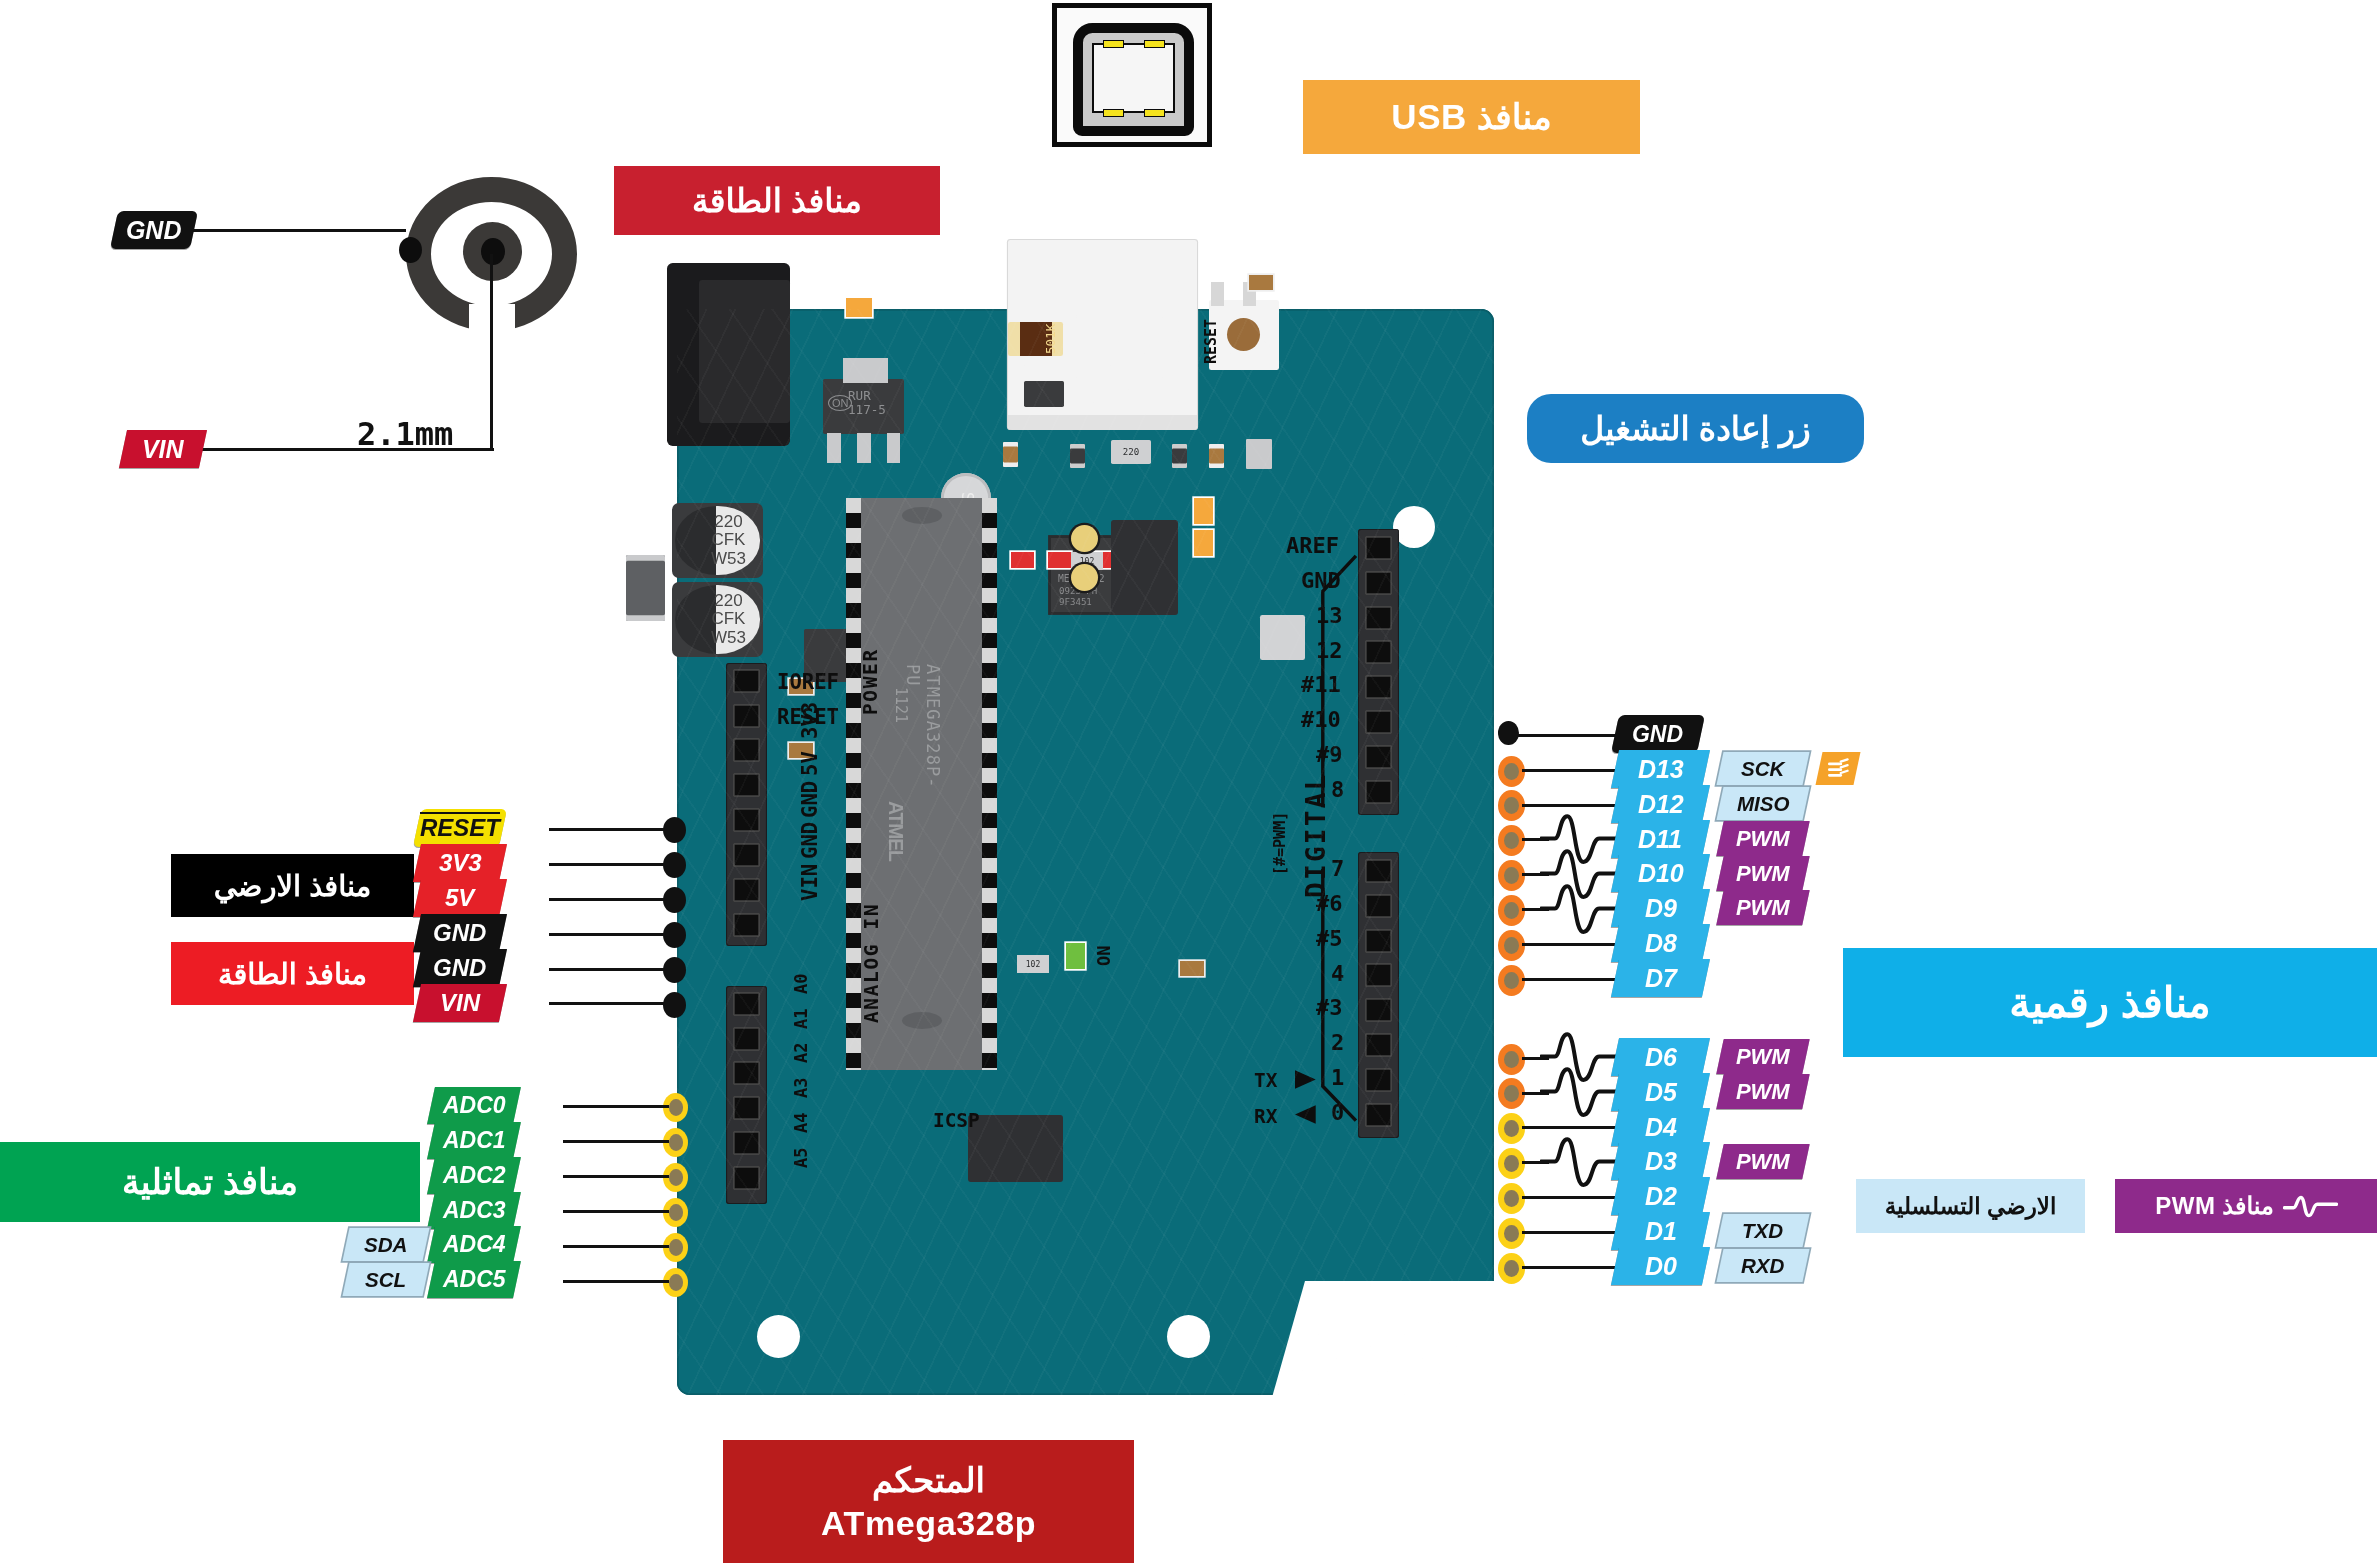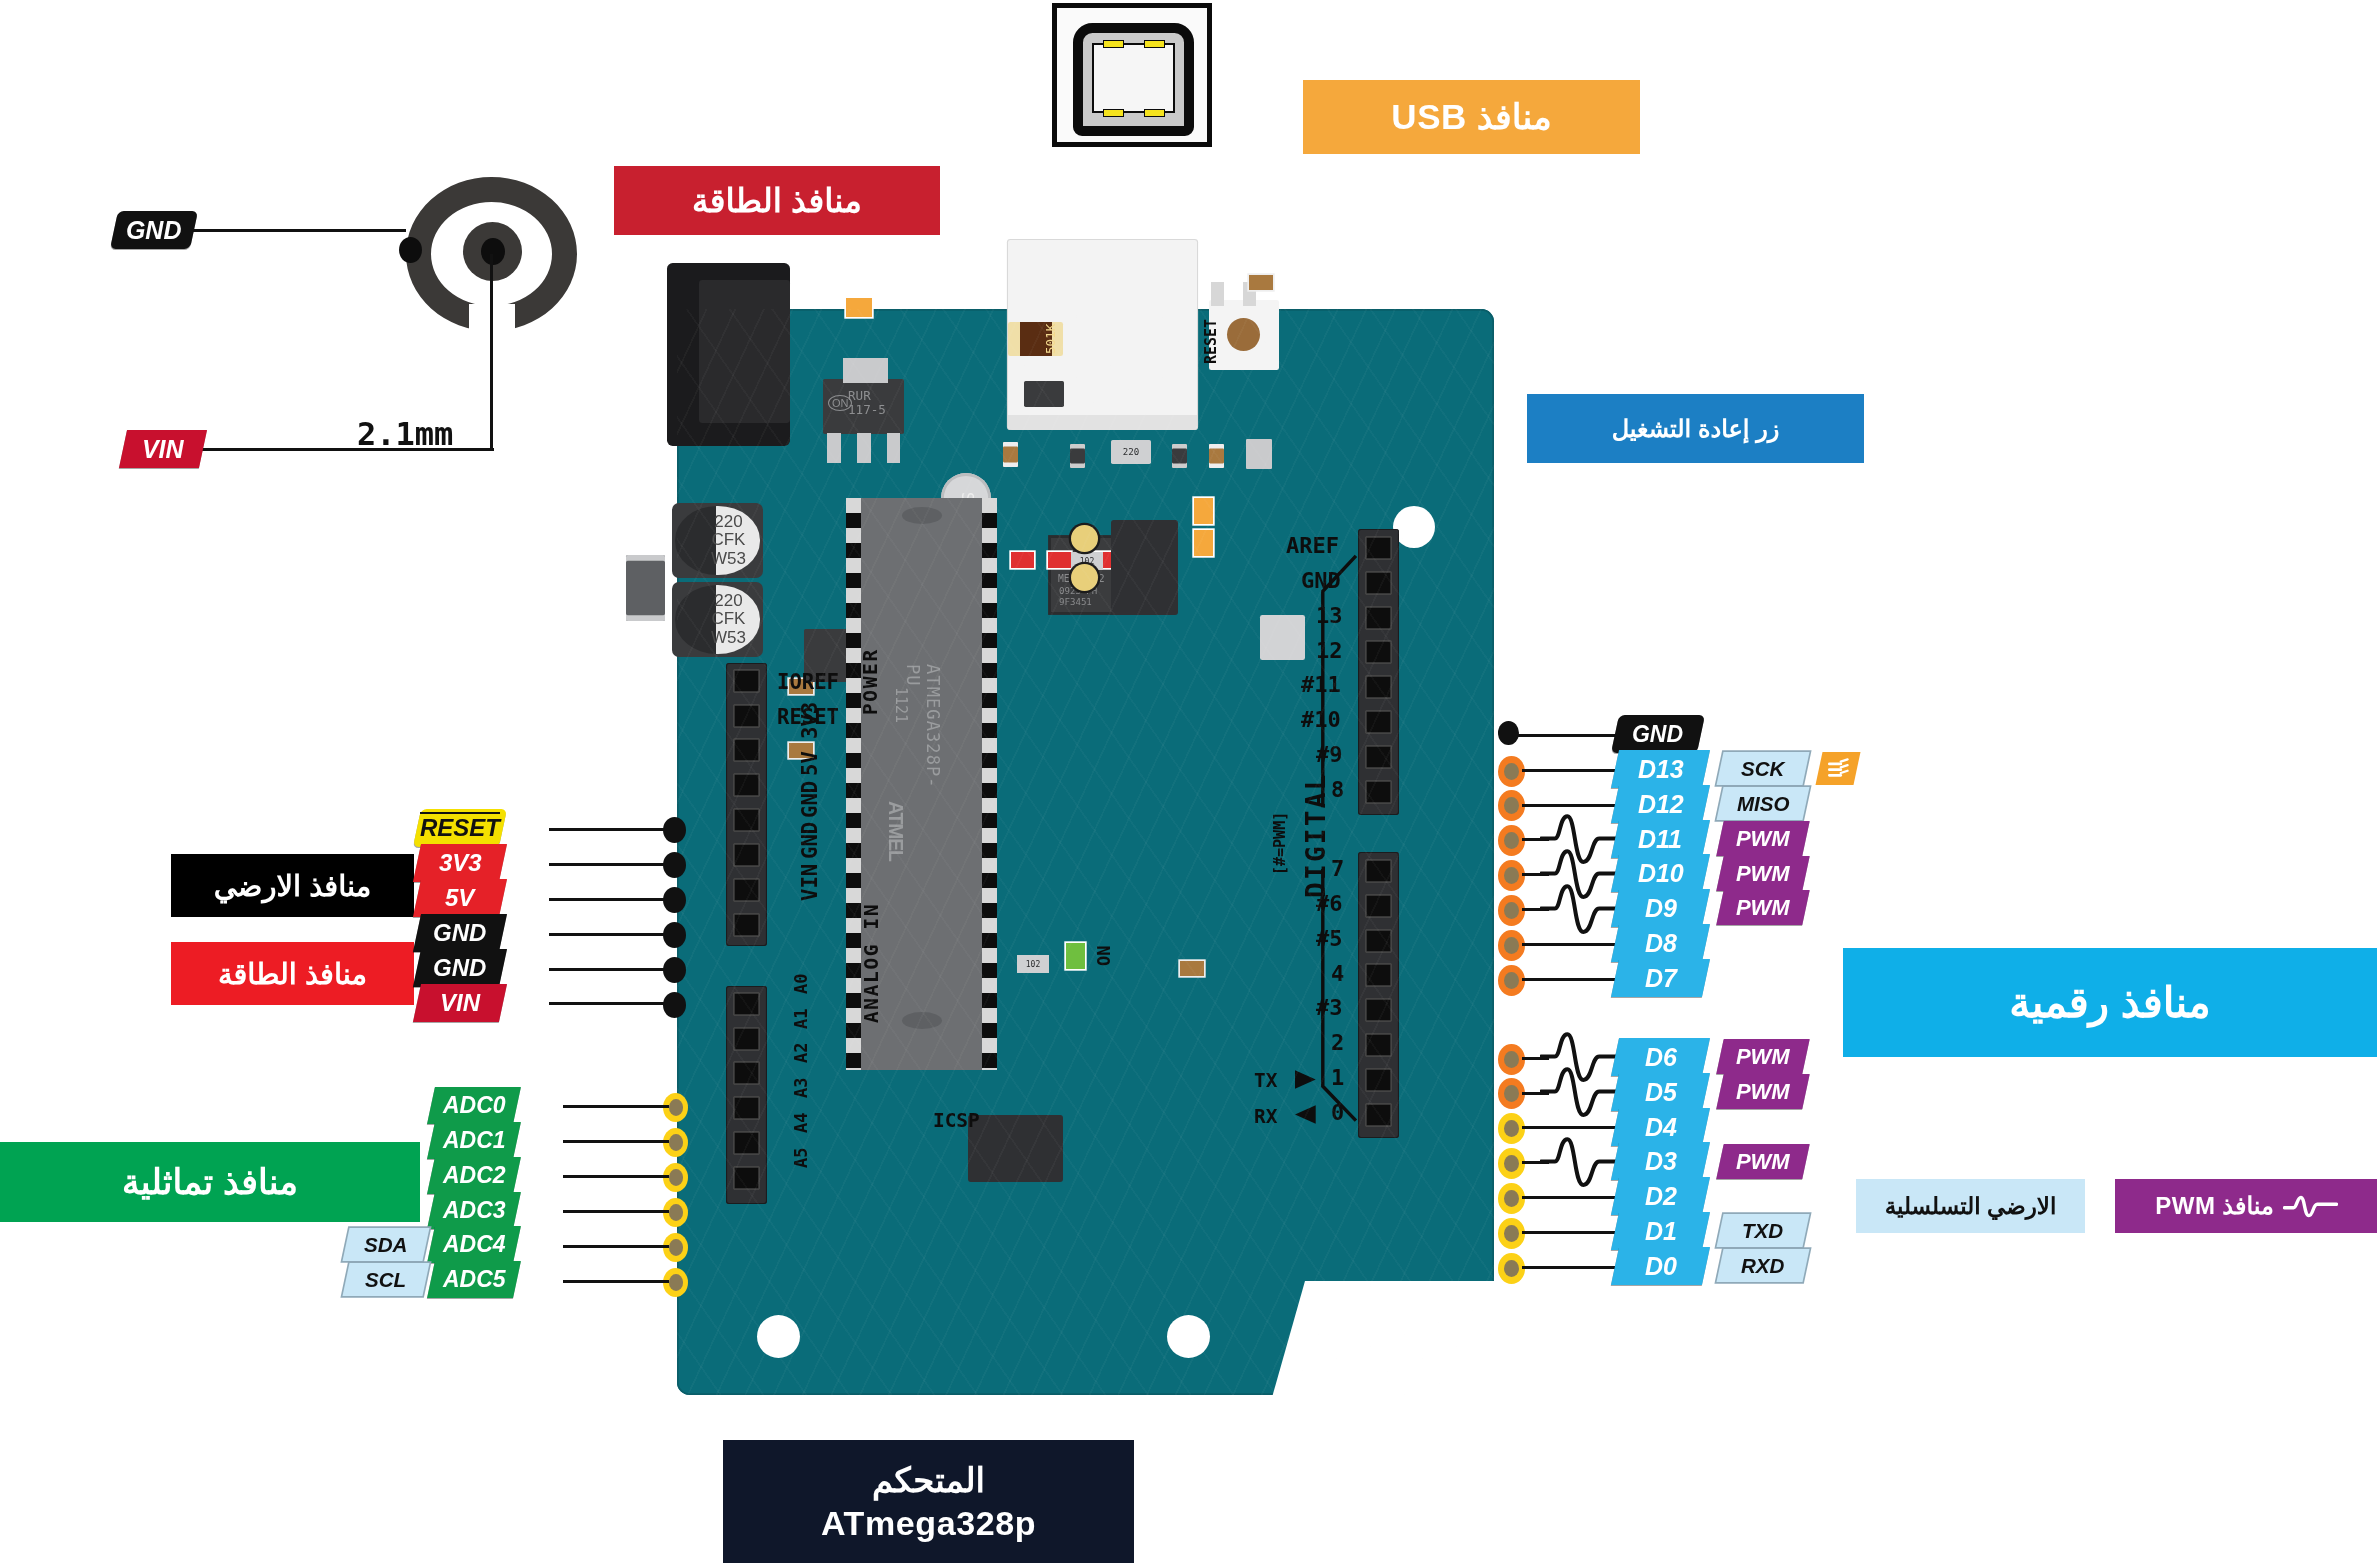--- a/index.html
+++ b/index.html
@@ -85,21 +85,21 @@
   </div>
 
   <div class="banner" style="left:1303px; top:80px; width:337px; height:74px; background:#f5a83c; font-size:35px;">
     <span>منافذ USB</span>
   </div>
 
   <div class="banner" style="left:614px; top:166px; width:326px; height:69px; background:#c8202f; font-size:33px;">
     <span>منافذ الطاقة</span>
   </div>
 
-  <div class="banner" style="left:1527px; top:394px; width:337px; height:69px; background:#1c7fc4; font-size:24px;">
+  <div class="banner" style="left:1527px; top:394px; width:337px; height:69px; background:#1c7fc4; font-size:33px;border-radius:24px;">
     <span>زر إعادة التشغيل</span>
   </div>
 
   <div class="banner" style="left:171px; top:854px; width:243px; height:63px; background:#000; font-size:29px;">
     <span>منافذ الارضي</span>
   </div>
 
   <div class="banner" style="left:171px; top:942px; width:243px; height:63px; background:#ed1c24; font-size:29px;">
     <span>منافذ الطاقة</span>
   </div>
@@ -116,21 +116,21 @@
     <span>الارضي التسلسلية</span>
   </div>
 
   <div class="banner" style="left:2115px; top:1179px; width:263px; height:54px; background:#8e2a8b; font-size:24px; gap:9px;">
     <svg width="55" height="26" viewBox="0 0 96 46">
       <path d="M2 26 H18 C24 26 24 8 31 8 C38 8 37 40 45 40 C53 40 52 20 60 20 H94" fill="none" stroke="#ffffff" stroke-width="6" stroke-linecap="round" stroke-linejoin="round"></path>
     </svg>
     <span>منافذ PWM</span>
   </div>
 
-  <div class="banner" style="left:723px; top:1440px; width:411px; height:123px; background:#0f172a;
+  <div class="banner" style="left:723px; top:1440px; width:411px; height:123px; background:#b91c1c;
               flex-direction:column; gap:3.4px; font-size:34px;">
     <span>المتحكم</span>
     <span style="direction:ltr;">ATmega328p</span>
   </div>
 
   <div class="abs" style="left:400px; top:171px; width:183px; height:166px;">
 
     <div class="abs" style="left:5.7px;top:5.7px;width:171px;height:154px;border:25px solid #3b3937;
          border-radius:50%; box-sizing:border-box;"></div>
     <div class="abs" style="left:69px;top:133px;width:46px;height:34px;background:#fff;"></div>

